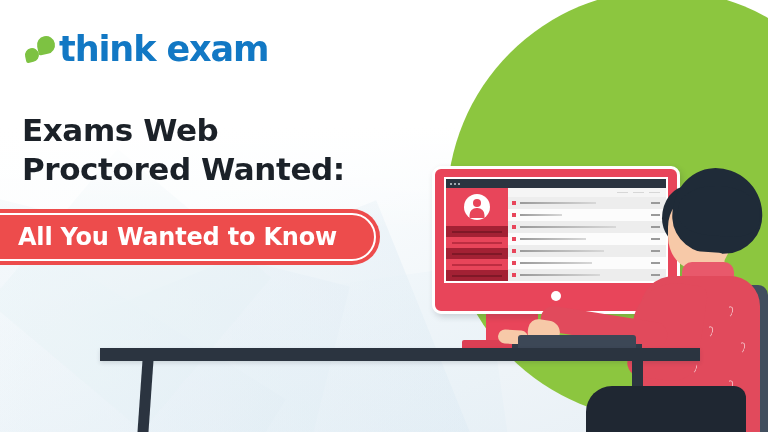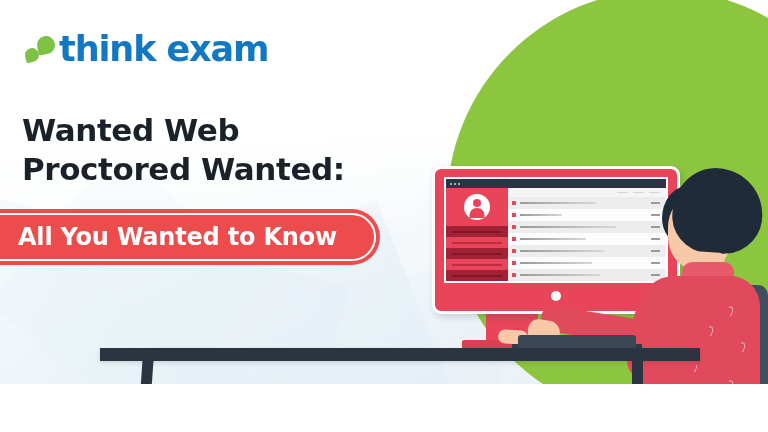--- a/index.html
+++ b/index.html
@@ -4,21 +4,21 @@
 <style>
   * { margin:0; padding:0; box-sizing:border-box; }
   html,body { width:768px; height:432px; overflow:hidden; }
   body {
     font-family:"Liberation Sans", sans-serif;
     background:#ffffff;
     position:relative;
   }
   #banner {
     position:absolute; left:0; top:0;
-    width:768px; height:384px;
+    width:768px; height:432px;
     overflow:hidden;
     background:#ffffff;
   }
   
   .bg-base {
     position:absolute; inset:0;
     background:linear-gradient(160deg,#ffffff 0%,#fbfdfe 38%,#eef4f8 78%,#e7eff5 100%);
   }
   .facet { position:absolute; background:#dde9f1; opacity:.55; }
   .f1 { width:430px; height:300px; left:-110px; top:230px;
@@ -436,21 +436,21 @@
 
   <div class="logo">
     <span class="logo-mark">
       <span class="leaf leaf-a"></span>
       <span class="leaf leaf-b"></span>
     </span>
     <span class="logo-text">think exam</span>
   </div>
 
   <div class="headline">
-    <span>Wanted Web</span>
+    <span>Exams Web</span>
     <span>Proctored Wanted:</span>
   </div>
 
   <div class="pill-wrap">
     <div class="pill-outer"></div>
     <div class="pill-inner-ring"></div>
     <div class="pill-label">All You Wanted to Know</div>
   </div>
 
 </div>

